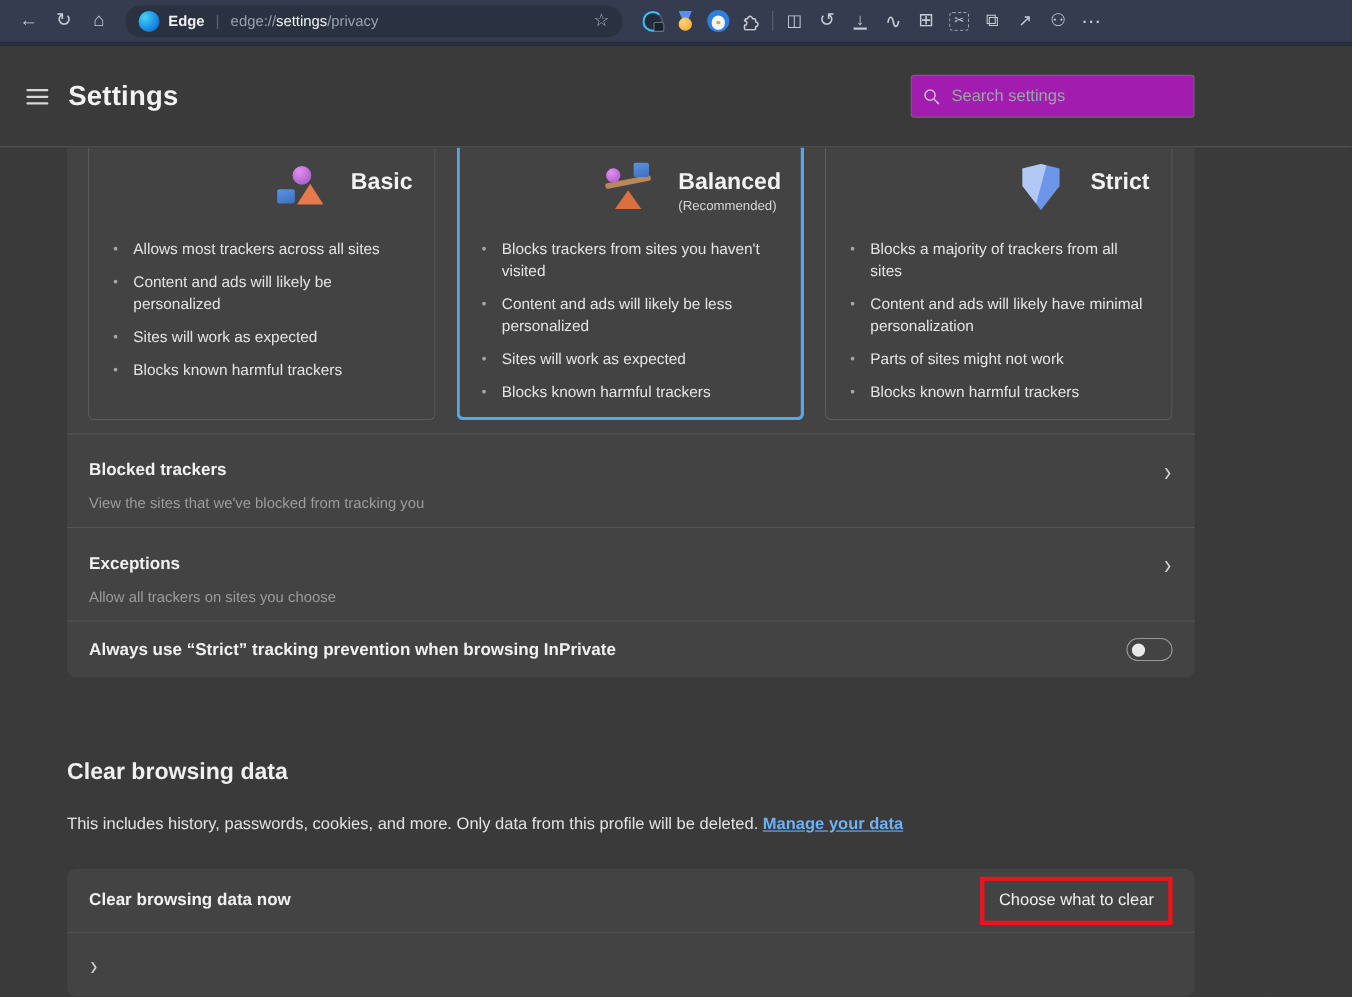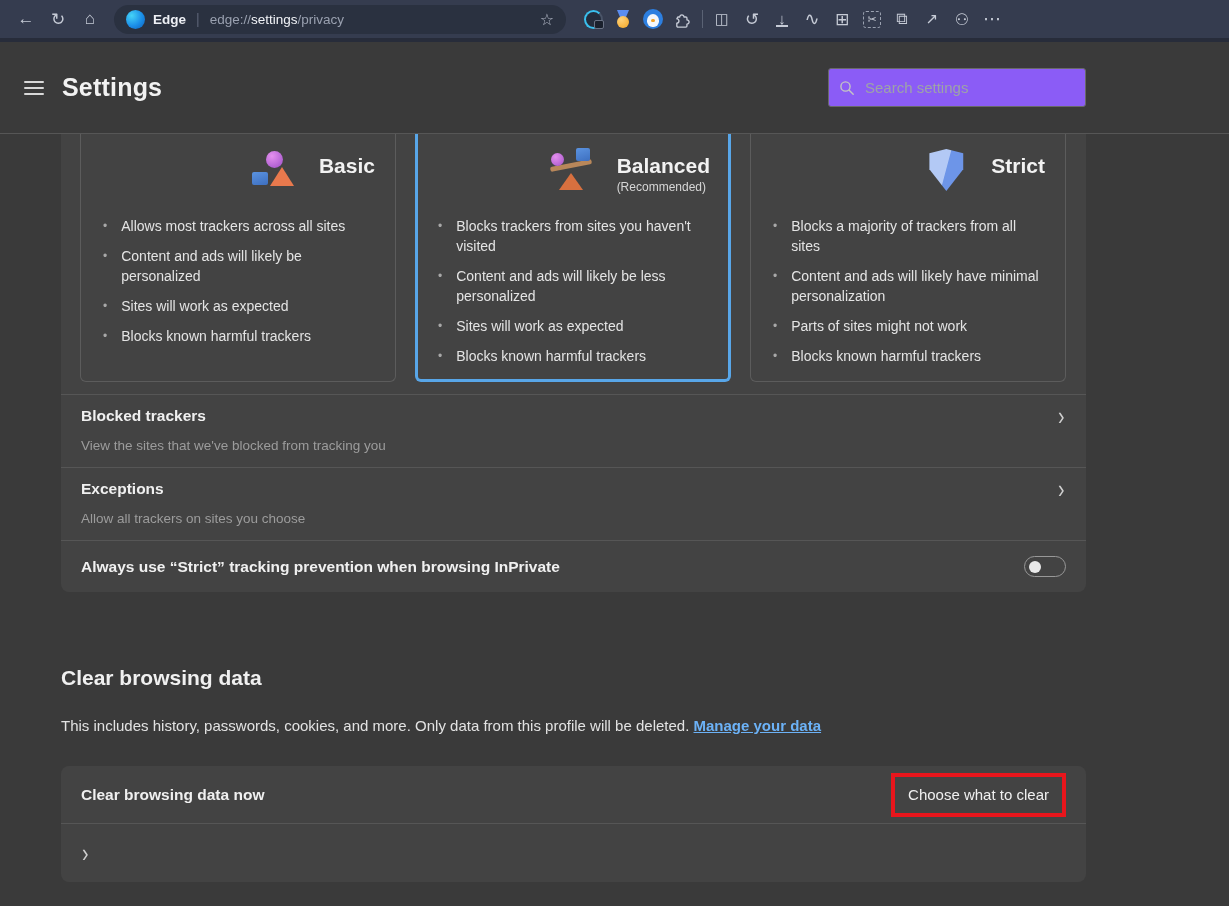--- a/index.html
+++ b/index.html
@@ -41,21 +41,21 @@
   .ic-penguin::after { content:""; position:absolute; left:8px; bottom:7px; width:4px; height:3px;
     border-radius:2px; background:#f0a227; }
 
   
   .page { height:864px; background:#3a3a3a; }
   .settings-header { height:92px; display:flex; align-items:center; padding-left:24px;
     border-bottom:1px solid #565656; }
   .hamburger { width:20px; cursor:pointer; }
   .hamburger div { height:2px; background:#d8d8d8; margin:4px 0; border-radius:1px; }
   .page-title { margin-left:18px; font-size:25px; font-weight:700; color:#f2f2f2; letter-spacing:.2px; }
-  .search-box { margin-left:auto; margin-right:143px; width:258px; height:39px; background:#8b5cf6;
+  .search-box { margin-left:auto; margin-right:143px; width:258px; height:39px; background:#a21caf;
     border:1px solid #696969; border-radius:3px; display:flex; align-items:center; padding:0 10px; }
   .search-box svg { flex:0 0 auto; }
   .search-box input { background:transparent; border:none; outline:none; color:#e8e8e8;
     font-size:15px; margin-left:10px; width:190px; font-family:inherit; }
   .search-box input::placeholder { color:#9ea3a8; }
 
   .content { padding:0 143px 0 61px; }
   .panel { background:#434343; width:1025px; }
   .panel-top { border-radius:0 0 8px 8px; }
   .panel-bottom { border-radius:8px; margin-top:32px; }
@@ -86,21 +86,21 @@
     background:radial-gradient(circle at 35% 30%, #e490ee, #a452c8); }
   .bal-cube { position:absolute; left:27px; top:0px; width:14px; height:13px;
     background:linear-gradient(160deg,#5b93e0,#3d6fc0); border-radius:2px; }
   .bal-pyr { position:absolute; left:10px; bottom:4px; width:0; height:0;
     border-left:12px solid transparent; border-right:12px solid transparent;
     border-bottom:17px solid #d8703f; }
   .shield { position:absolute; left:5px; top:1px; width:36px; height:42px;
     background:linear-gradient(105deg,#b3c9f5 49%,#6d95e8 51%);
     clip-path:polygon(50% 0%, 97% 10%, 97% 48%, 50% 100%, 3% 48%, 3% 10%); }
 
-  .list-row { border-top:1px solid rgba(255,255,255,.10); padding:12px 20px 14px;
+  .list-row { border-top:1px solid rgba(255,255,255,.10); padding:24px 20px 14px;
     display:flex; justify-content:space-between; }
   .row-title { font-size:15.5px; font-weight:600; color:#f0f0f0; }
   .row-sub { font-size:13.5px; color:#9c9c9c; margin-top:13px; }
   .chevron { color:#cfcfcf; font-size:26px; line-height:18px; font-weight:300;
     transform:scaleX(.75); cursor:pointer; }
   .toggle-row { border-top:1px solid rgba(255,255,255,.10); height:52px; padding:0 20px;
     display:flex; align-items:center; justify-content:space-between; }
   .toggle { width:42px; height:21px; border:1px solid #989898; border-radius:11px; position:relative;
     cursor:pointer; }
   .toggle .knob { position:absolute; left:4px; top:3.5px; width:12px; height:12px; border-radius:50%;

